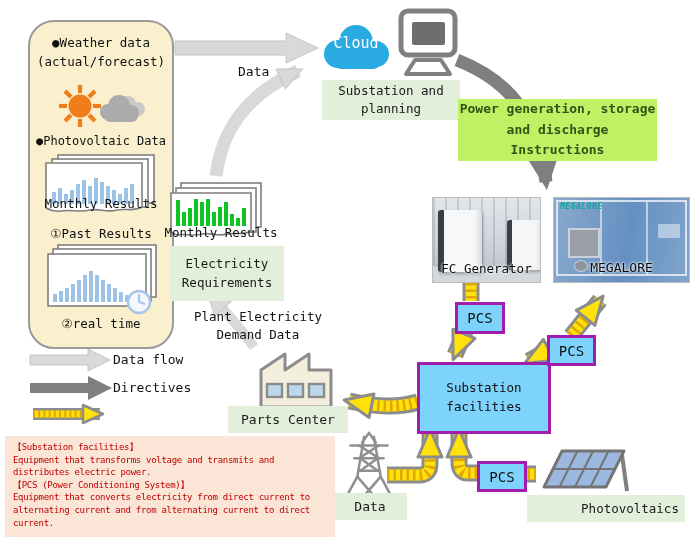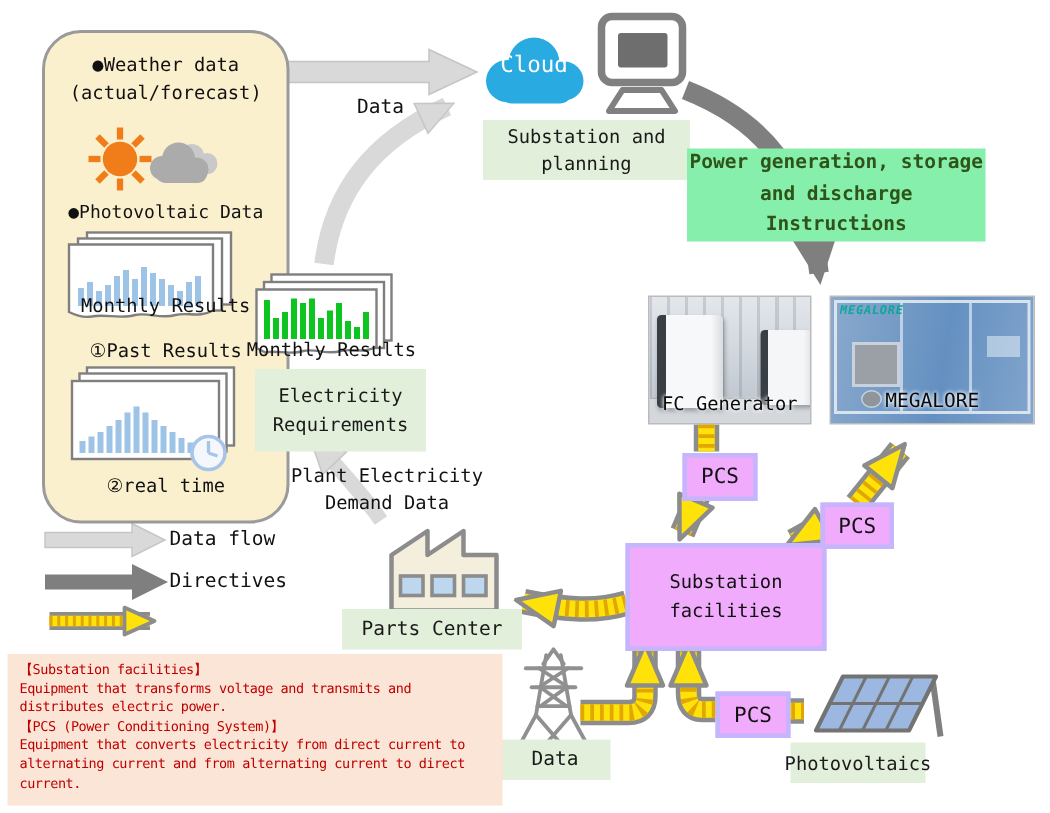--- a/index.html
+++ b/index.html
@@ -15,26 +15,26 @@
   .lar{fill:none;stroke:#D9D9D9;}
   .dar{fill:none;stroke:#7F7F7F;}
   .yb{fill:none;stroke:#8C8C8C;stroke-width:17;stroke-linejoin:round;}
   .yy{fill:none;stroke:#FFE20A;stroke-width:11;stroke-linejoin:round;}
   .ys{fill:none;stroke:#E2A600;stroke-width:11;stroke-dasharray:2.5 4;stroke-linejoin:round;}
   .ybs{fill:none;stroke:#8C8C8C;stroke-width:12;stroke-linejoin:round;}
   .yys{fill:none;stroke:#FFE20A;stroke-width:7;}
   .yss{fill:none;stroke:#E2A600;stroke-width:7;stroke-dasharray:2 3.2;}
 
   
-  .panel{background:#FBF0CE;border:2px solid #9a9a9a;border-radius:26px;padding-left:19px;}
+  .panel{background:#FBF0CE;border:2px solid #9a9a9a;border-radius:26px;}
   .glabel{background:#E2EFDA;color:#1a1a1a;}
-  .wbox{background:#f0abfc;border:3px solid #c4b5fd;}
+  .wbox{background:#7dd3fc;border:3px solid #a21caf;}
   .notebox{background:#FBE5D6;color:#C00000;font-size:9px;letter-spacing:-0.3px;
            line-height:1.4;padding:5px 8px;box-sizing:border-box;}
-  .hl{background:#86efac;color:#2F5418;font-weight:bold;font-size:13px;line-height:1.6;
+  .hl{background:#bef264;color:#2F5418;font-weight:bold;font-size:13px;line-height:1.6;
       padding:0 2px;}
   .photo{overflow:hidden;border:1px solid #bbb;box-sizing:border-box;}
   .photolabel{position:absolute;left:0;right:0;text-align:center;color:#0a0a0a;
               text-shadow:0 0 3px #fff,0 0 3px #fff;}
   .s12{font-size:12px;} .s125{font-size:12.5px;} .s13{font-size:13px;} .s14{font-size:14px;}
 </style>
 </head>
 <body>
 
 <div id="canvas">
@@ -340,21 +340,21 @@
       <line x1="84" y1="8" x2="89" y2="44" stroke="#808080" stroke-width="4"></line>
       <path d="M24,4 H86 L68,40 H6 Z" fill="#9CB8E0" stroke="#737373" stroke-width="2.8" stroke-linejoin="round"></path>
       <g stroke="#737373" stroke-width="2">
         <line x1="39.5" y1="4" x2="21.5" y2="40"></line>
           <line x1="55" y1="4" x2="37" y2="40"></line>
           <line x1="70.5" y1="4" x2="52.5" y2="40"></line>
         <line x1="15" y1="22" x2="77" y2="22"></line>
       </g>
     </svg>
   </div>
-  <div class="abs glabel ctr s125 z2" style="left:527px;top:495px;width:90px;height:27px;">Photovoltaics</div>
+  <div class="abs glabel ctr s125 z2" style="left:527px;top:495px;width:110px;height:27px;padding-left:48px;">Photovoltaics</div>
 
   <div class="abs notebox ml z2" style="left:5px;top:436px;width:330px;height:101px;">【Substation facilities】
 Equipment that transforms voltage and transmits and
 distributes electric power.
 【PCS (Power Conditioning System)】
 Equipment that converts electricity from direct current to
 alternating current and from alternating current to direct
 current.</div>
 
 </div>

